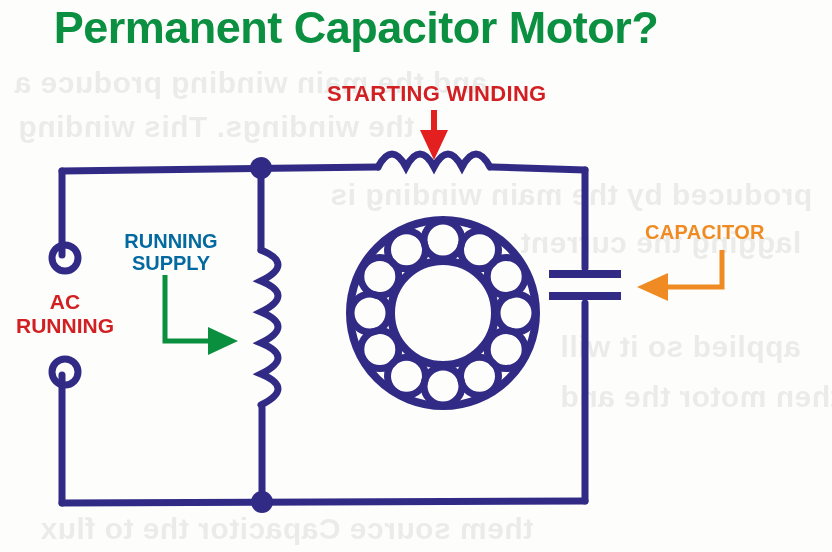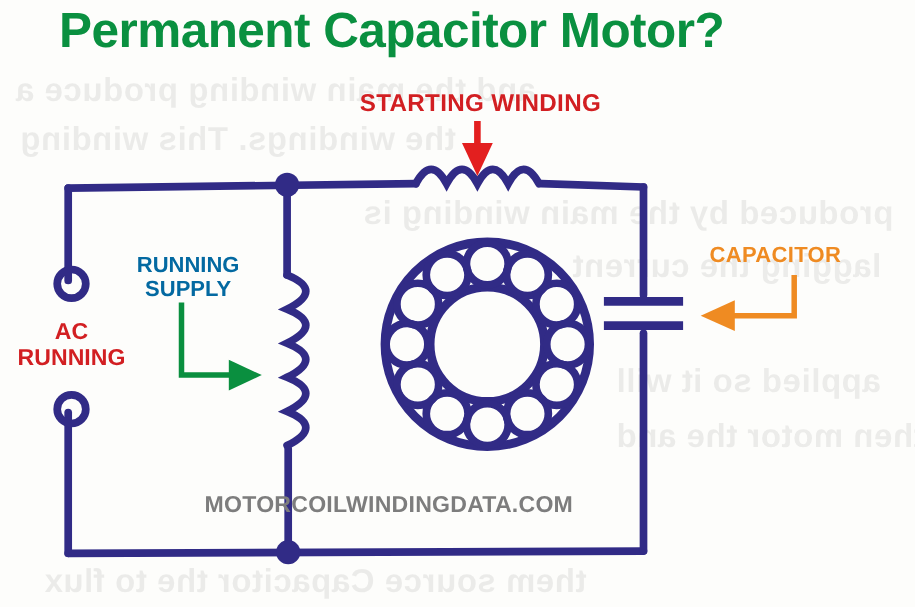--- a/index.html
+++ b/index.html
@@ -196,15 +196,14 @@
     <div>SUPPLY</div>
   </div>
 
   <div class="lbl" id="label-ac-supply">
     <div>AC</div>
     <div>RUNNING</div>
   </div>
 
   <div class="lbl" id="label-capacitor">CAPACITOR</div>
 
-  <div id="watermark">MOTORCOILWINDINGDATA.COM</div>
 
 </div>
 
 </body></html>

